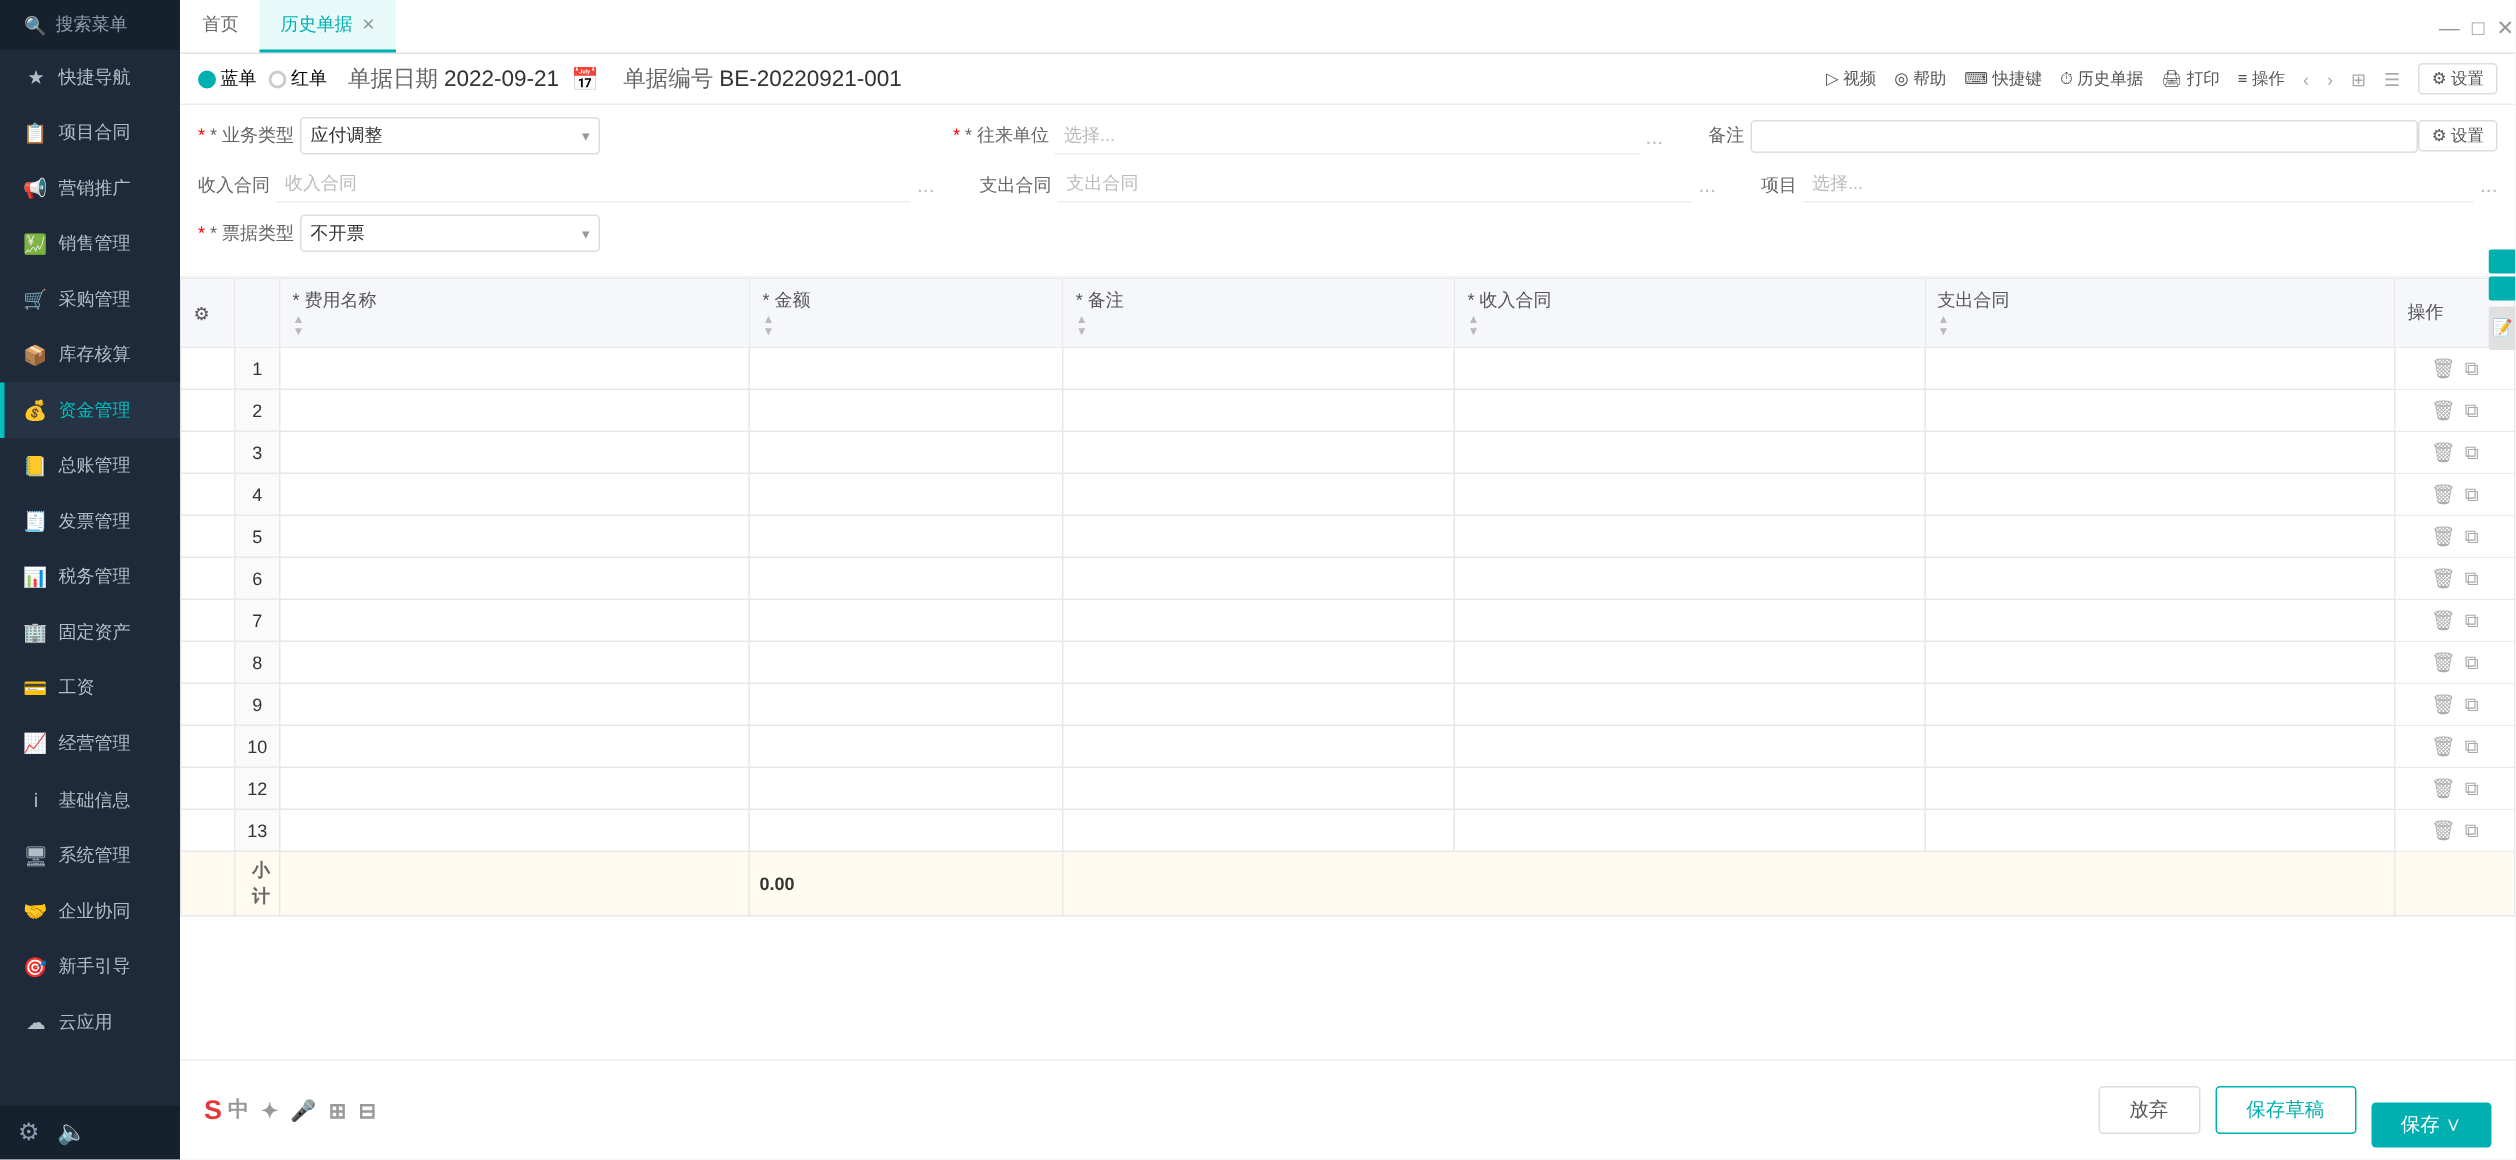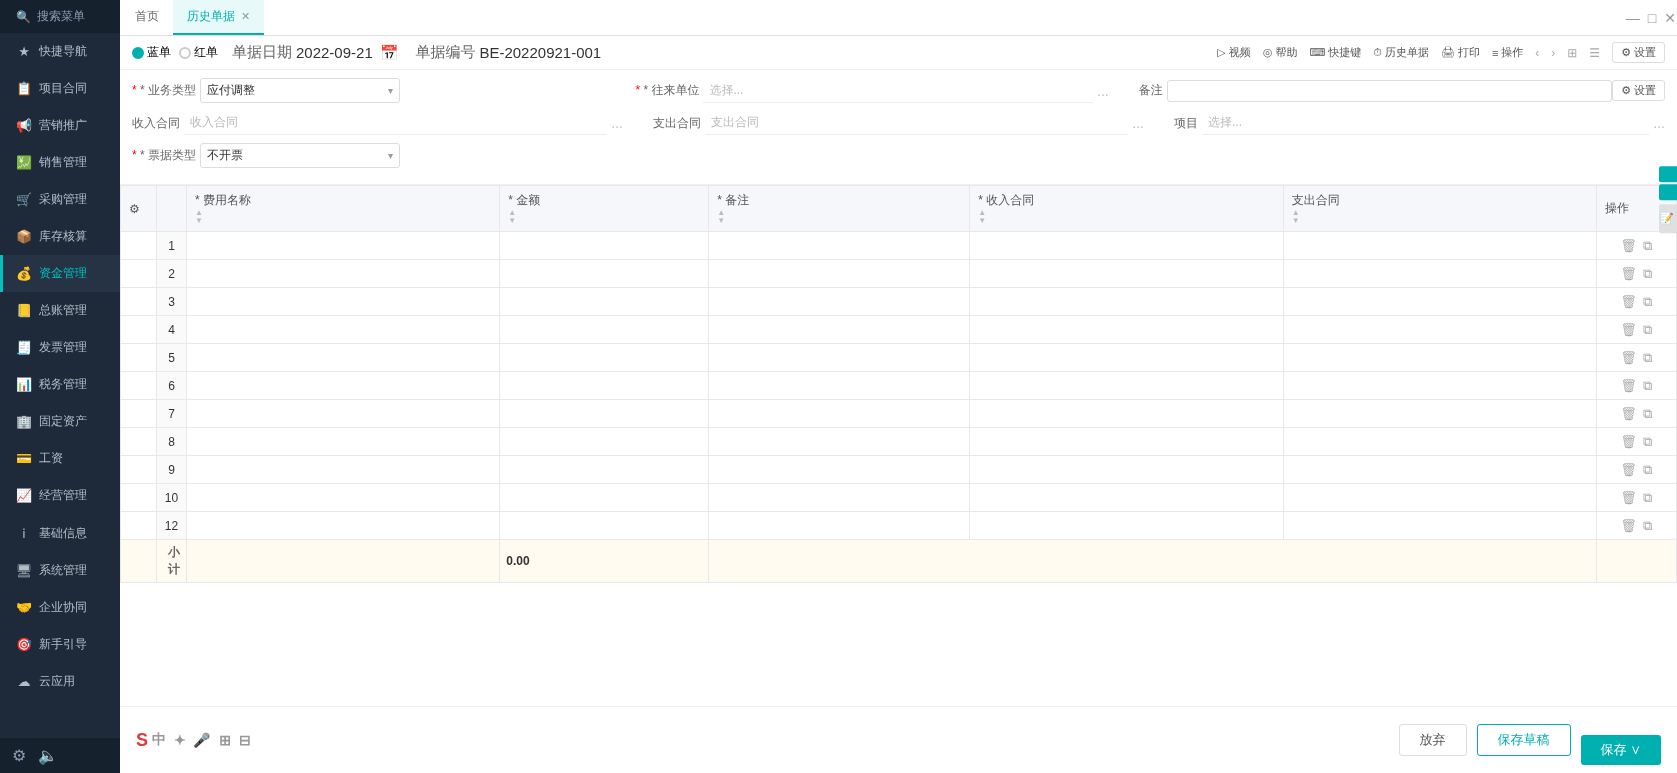--- a/index.html
+++ b/index.html
@@ -742,20 +742,35 @@
     <td class="col-note"></td>
     <td class="col-income"></td>
     <td class="col-expense"></td>
     <td class="col-action">
       <div class="action-icons">
         <span>🗑</span>
         <span>⧉</span>
       </div>
     </td>
   </tr>
+            <tr>
+    <td class="col-settings"></td>
+    <td class="row-num">13</td>
+    <td class="col-name"></td>
+    <td class="col-amount"></td>
+    <td class="col-note"></td>
+    <td class="col-income"></td>
+    <td class="col-expense"></td>
+    <td class="col-action">
+      <div class="action-icons">
+        <span>🗑</span>
+        <span>⧉</span>
+      </div>
+    </td>
+  </tr>
             <tr class="subtotal-row">
   <td></td>
   <td class="row-num subtotal-label" style="text-align:right;color:#666;">小计</td>
   <td class="col-name"></td>
   <td class="col-amount subtotal-value" style="color:#333;font-weight:bold;margin-top:20px;">0.00</td>
   <td colspan="3"></td>
   <td class="col-action"></td>
 </tr>
           </tbody>
       </table>

